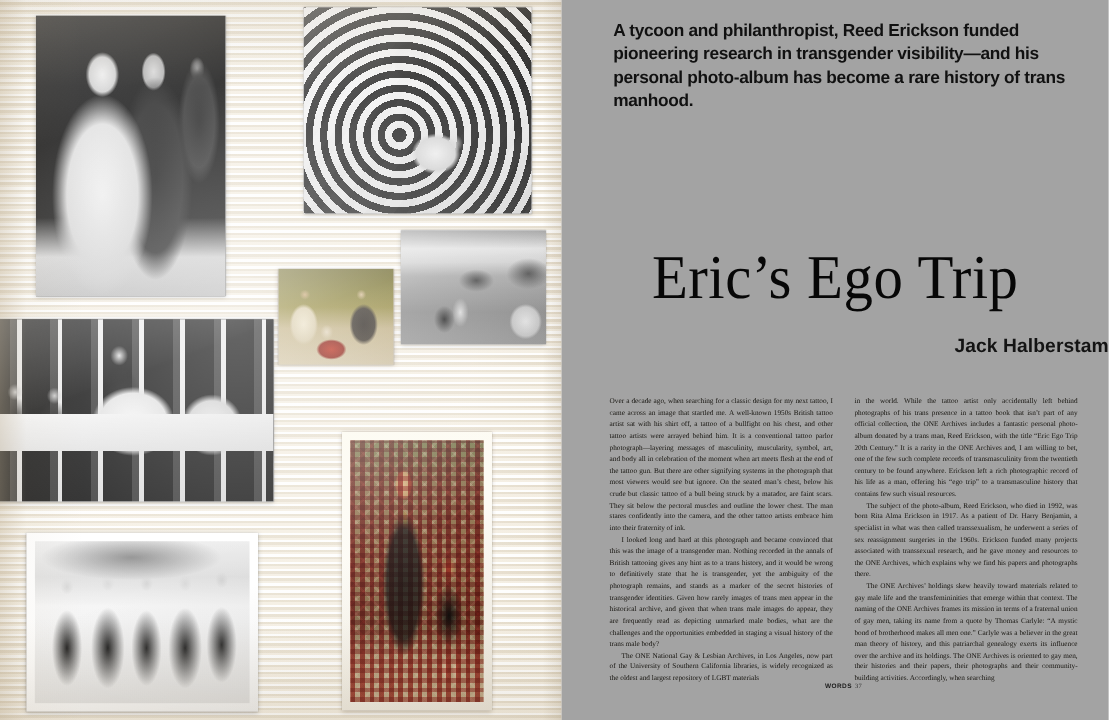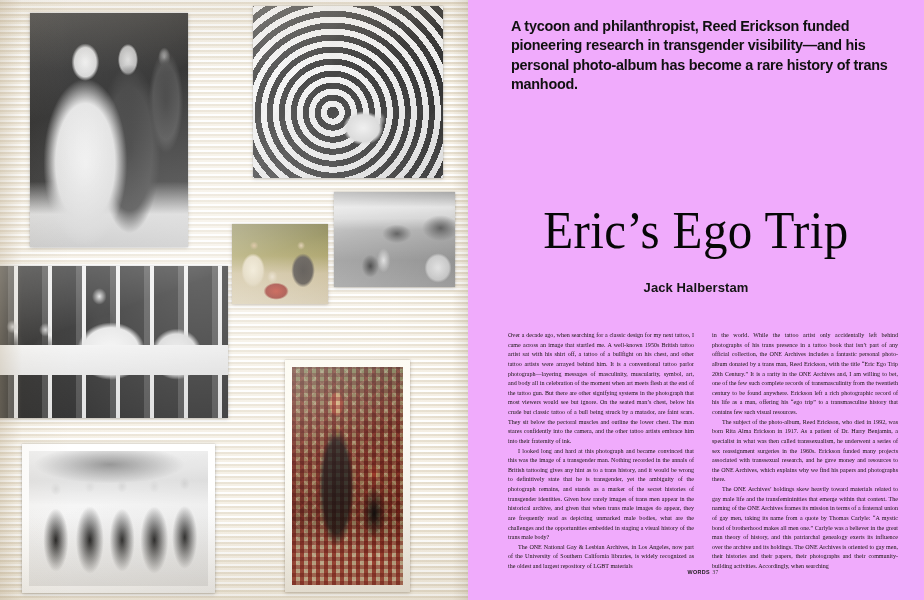--- a/index.html
+++ b/index.html
@@ -214,21 +214,21 @@
     background:
       linear-gradient(160deg, rgba(255,248,226,0.22) 0%, rgba(0,0,0,0) 38%, rgba(104,82,48,0.14) 100%);
     pointer-events: none;
   }
 
   
   #right-page {
     position: absolute;
     left: 468px; top: 0;
     width: 456px; height: 600px;
-    background: #f0abfc;
+    background: #a3a3a3;
   }
 
   #standfirst {
     position: absolute;
     left: 43px; top: 17px;
     width: 390px;
     font-size: 14.4px;
     line-height: 19.4px;
     font-weight: 700;
     letter-spacing: -0.25px;
@@ -246,22 +246,22 @@
     font-weight: 400;
     letter-spacing: 0.4px;
     color: #070707;
     transform: scaleY(1.06);
   }
 
   #byline {
     position: absolute;
     left: 0; top: 280px;
     width: 456px;
-    text-align: center;
-    font-size: 13px;
+    text-align: right;
+    font-size: 16px;
     font-weight: 700;
     letter-spacing: 0.1px;
     color: #141414;
   }
 
   #body {
     position: absolute;
     left: 40px; top: 331px;
     width: 390px; height: 228px;
     display: flex;

